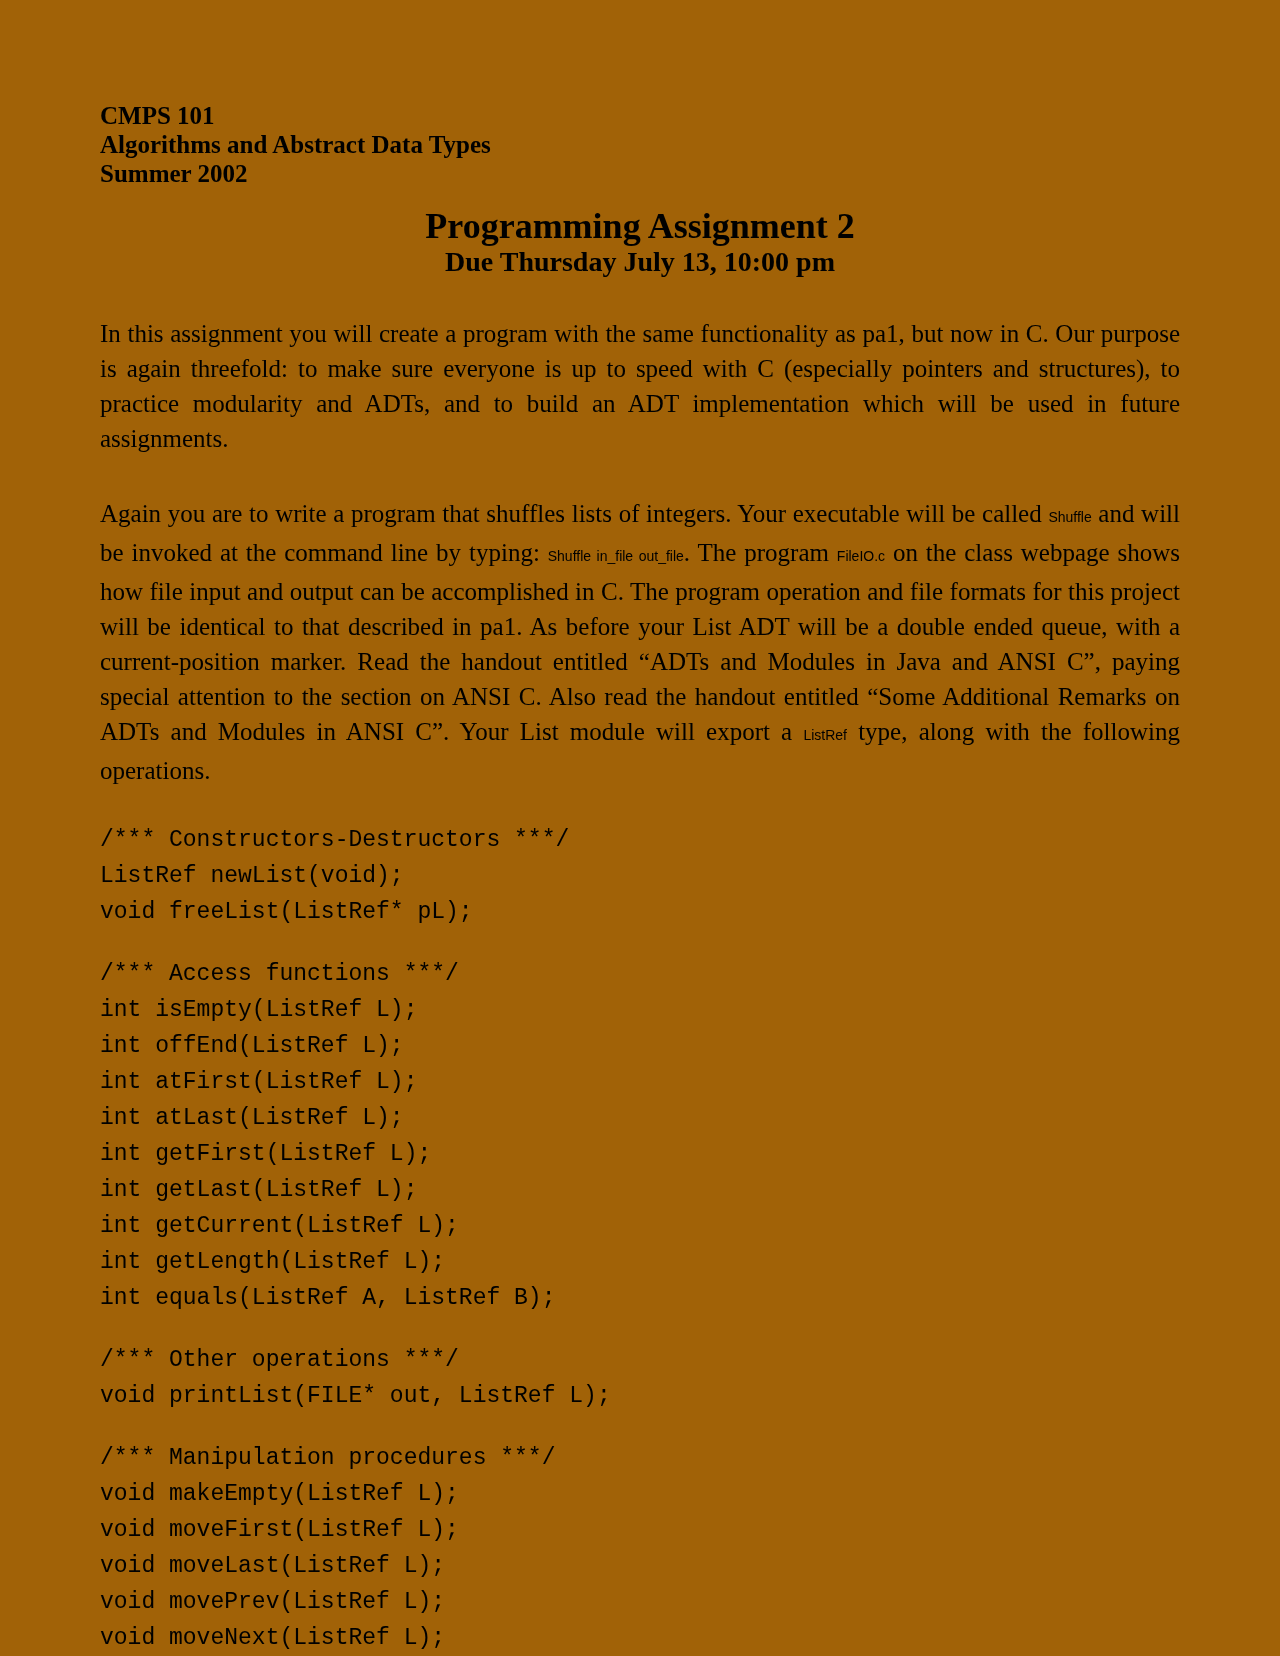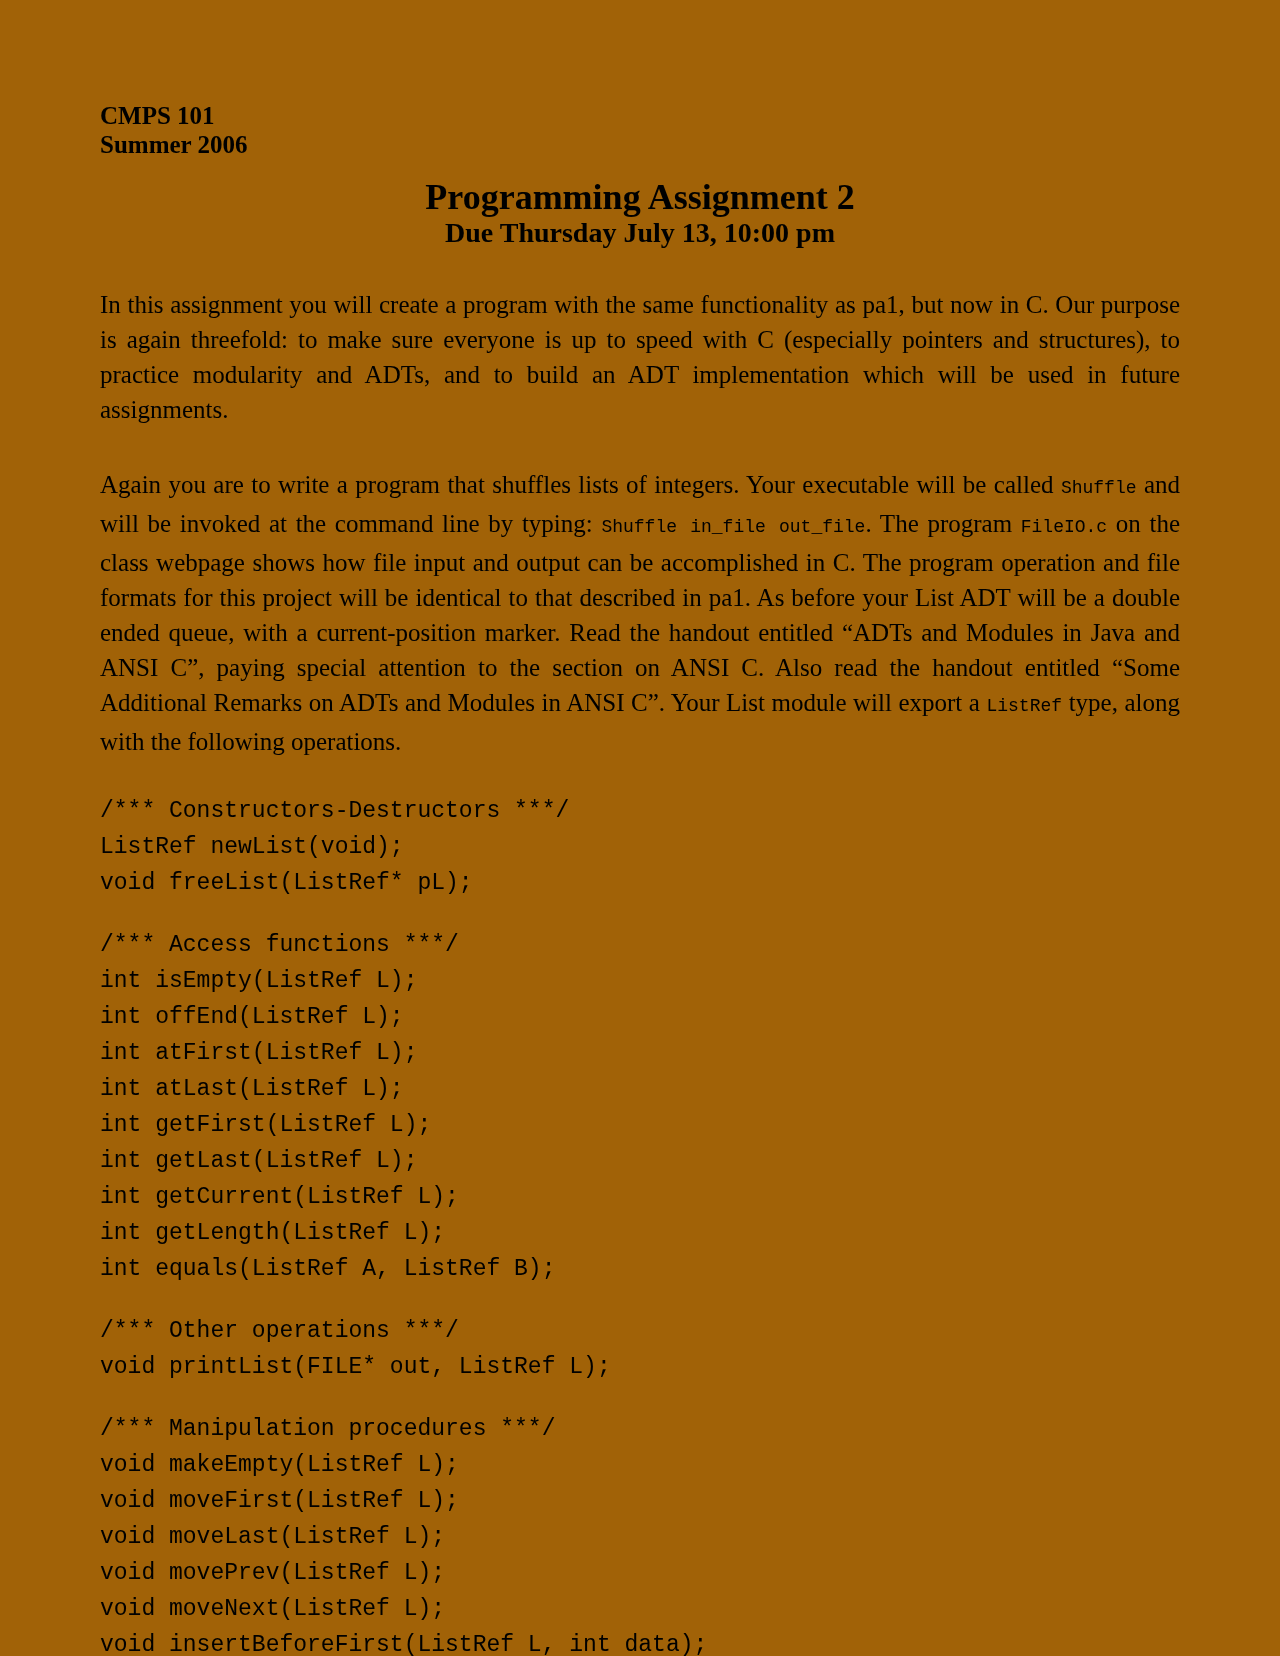--- a/index.html
+++ b/index.html
@@ -38,22 +38,22 @@
     line-height: 36px;
   }
   .para {
     font-size: 25px;
     line-height: 35px;
     text-align: justify;
   }
   .para-intro { margin-top: 36px; }
   .para-details { margin-top: 40px; }
   .imono {
-    font-family: Liberation Mono, monospace;
-    font-size: 18px;
+    font-family: Liberation Sans, sans-serif;
+    font-size: 14px;
   }
   .code-block {
     margin-top: 34px;
     font-family: "Liberation Mono", monospace;
     font-size: 23px;
     line-height: 36px;
   }
   .code-group {
     font-family: "Liberation Mono", monospace;
     white-space: pre;
@@ -62,21 +62,22 @@
   .code-group:last-child { margin-bottom: 0; }
 </style>
 </head>
 <body>
 
 <div class="page">
   <div class="content">
 
     <div class="doc-header">
       <div>CMPS 101</div>
-      <div>Summer 2006</div>
+      <div>Algorithms and Abstract Data Types</div>
+      <div>Summer 2002</div>
     </div>
 
     <div class="title-block">
       <div class="title-line">Programming Assignment 2</div>
       <div class="due-line">Due Thursday July 13, 10:00 pm</div>
     </div>
 
     <p class="para para-intro">In this assignment you will create a program with the same functionality as pa1, but now in C.  Our purpose is again threefold: to make sure everyone is up to speed with C (especially pointers and structures), to practice modularity and ADTs, and to build an ADT implementation which will be used in future assignments.</p>
 
     <p class="para para-details"><span>Again you are to write a program that shuffles lists of integers.  Your executable will be called </span><span class="imono">Shuffle</span><span> and will be invoked at the command line by typing:  </span><span class="imono">Shuffle in_file out_file</span><span>.  The program </span><span class="imono">FileIO.c</span><span> on the class webpage shows how file input and output can be accomplished in C.  The program operation and file formats for this project will be identical to that described in pa1.   As before your List ADT will be a double ended queue, with a current-position marker.  Read the handout entitled “ADTs and Modules in Java and ANSI C”, paying special attention to the section on ANSI C.  Also read the handout entitled “Some Additional Remarks on ADTs and Modules in ANSI C”.  Your List module will export a </span><span class="imono">ListRef</span><span> type, along with the following operations.</span></p>

